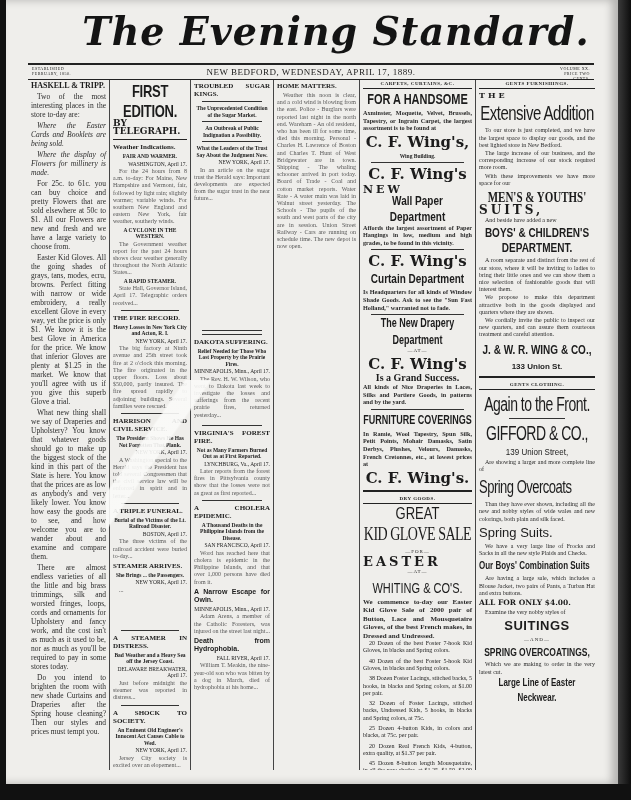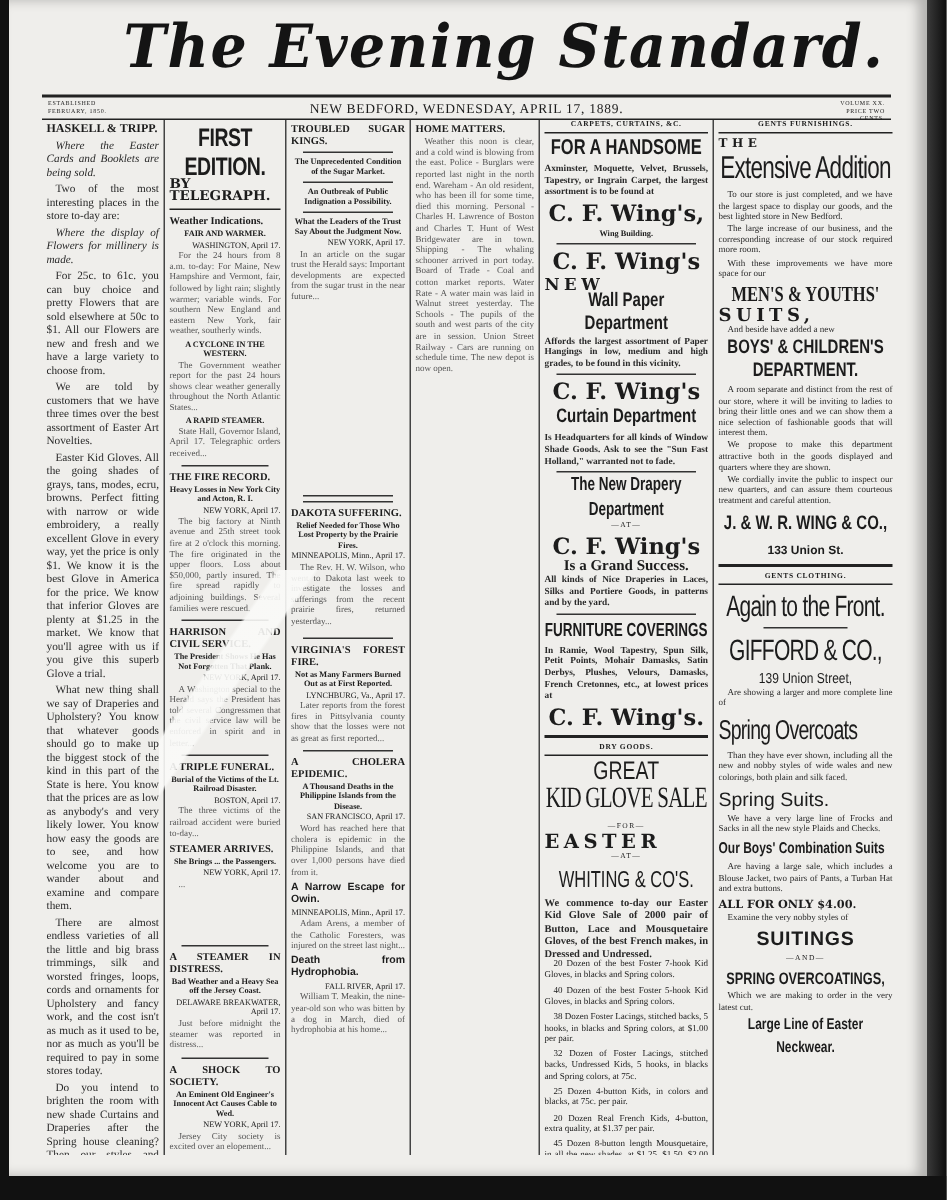--- a/index.html
+++ b/index.html
@@ -55,25 +55,24 @@
   <div class="dateline">
     <span class="left">ESTABLISHED FEBRUARY, 1850.</span>
     <span>NEW BEDFORD, WEDNESDAY, APRIL 17, 1889.</span>
     <span class="right">VOLUME XX. PRICE TWO CENTS.</span>
   </div>
 
   <div class="cols">
 
     <div class="col c1">
       <div class="hd" style="font-size:8px">HASKELL &amp; TRIPP.</div>
+      <p class="para">Two of the most interesting places in the store to-day are:</p>
       <p class="para it">Where the Easter Cards and Booklets are being sold.</p>
-      <p class="para">Two of the most interesting places in the store to-day are:</p>
       <p class="para it">Where the display of Flowers for millinery is made.</p>
       <p class="para">For 25c. to 61c. you can buy choice and pretty Flowers that are sold elsewhere at 50c to $1. All our Flowers are new and fresh and we have a large variety to choose from.</p>
-      <p class="para">We are told by customers that we have three times over the best assortment of Easter Art Novelties.</p>
       <p class="para">Easter Kid Gloves. All the going shades of grays, tans, modes, ecru, browns. Perfect fitting with narrow or wide embroidery, a really excellent Glove in every way, yet the price is only $1. We know it is the best Glove in America for the price. We know that inferior Gloves are plenty at $1.25 in the market. We know that you'll agree with us if you give this superb Glove a trial.</p>
       <p class="para">What new thing shall we say of Draperies and Upholstery? You know that whatever goods should go to make up the biggest stock of the kind in this part of the State is here. You know that the prices are as low as anybody's and very likely lower. You know how easy the goods are to see, and how welcome you are to wander about and examine and compare them.</p>
       <p class="para">There are almost endless varieties of all the little and big brass trimmings, silk and worsted fringes, loops, cords and ornaments for Upholstery and fancy work, and the cost isn't as much as it used to be, nor as much as you'll be required to pay in some stores today.</p>
       <p class="para">Do you intend to brighten the room with new shade Curtains and Draperies after the Spring house cleaning? Then our styles and prices must tempt you.</p>
 
     </div>
 
     <div class="col c2">
       <div class="hd-big" style="font-size:13px;margin-top:6px">FIRST EDITION.</div>
       <div class="hd" style="font-size:9px;font-family:'DejaVu Serif',serif;margin-bottom:4px">BY TELEGRAPH.</div>

